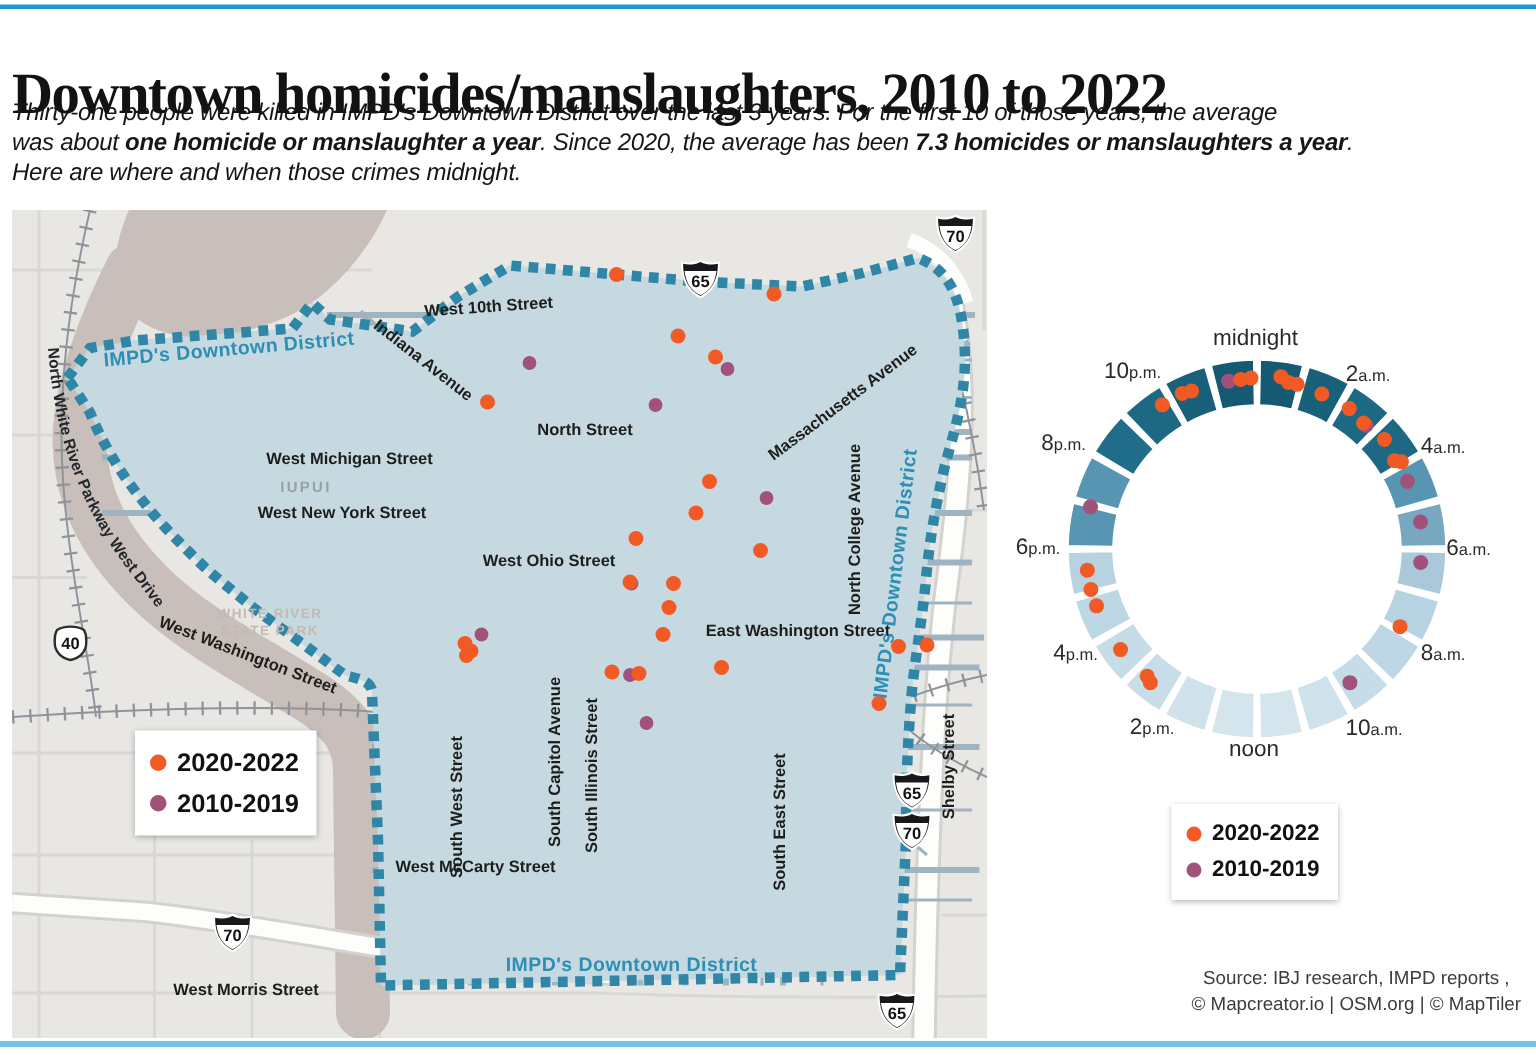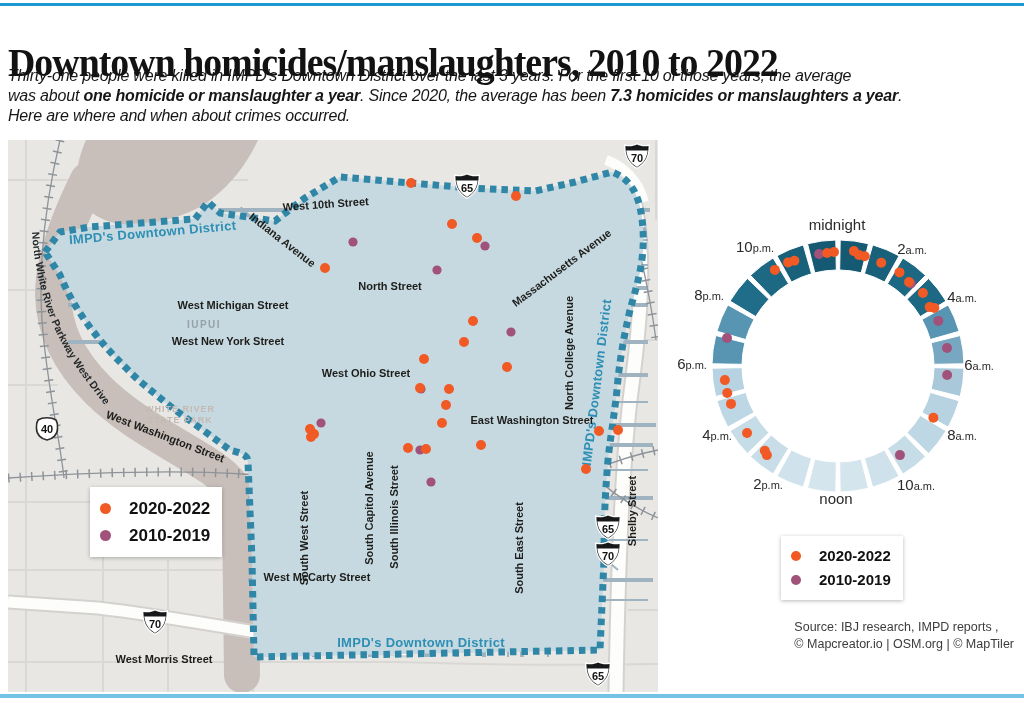--- a/index.html
+++ b/index.html
@@ -10,30 +10,30 @@
   .title{position:absolute;left:8px;top:14px;width:1000px;
          font-family:"Liberation Serif",serif;font-weight:bold;font-size:39px;
          letter-spacing:-1px;color:#121212;transform:scaleX(.97);transform-origin:left top;white-space:nowrap;}
   .intro{position:absolute;left:8px;top:66px;width:1008px;font-size:16px;line-height:20px;
          font-style:italic;color:#161616;letter-spacing:-0.2px;}
   .intro span.b{font-weight:bold;}
   .intro .line{display:block;white-space:nowrap;}
   .map-wrap{position:absolute;left:8px;top:140px;width:650px;height:552px;}
   .legend-box{position:absolute;background:#fff;box-shadow:0 1px 4px rgba(0,0,0,.28);
               padding:8px 12px 8px 10px;z-index:5;}
-  .legend-box .row{display:flex;align-items:center;gap:18px;font-weight:bold;color:#111;}
+  .legend-box .row{display:flex;align-items:center;gap:7px;font-weight:bold;color:#111;}
   .legend-box .dot{border-radius:50%;flex:0 0 auto;}
   #map-legend{left:90px;top:487px;}
   #map-legend .row{font-size:17px;line-height:27px;}
   #map-legend .dot{width:11px;height:11px;}
   #clock-legend{left:781px;top:536px;}
   #clock-legend .row{font-size:15px;line-height:24px;}
   #clock-legend .dot{width:10px;height:10px;}
   .clock-wrap{position:absolute;left:672px;top:200px;width:340px;height:340px;}
-  .source{position:absolute;right:10px;top:619px;text-align:left;font-size:12.5px;
+  .source{position:absolute;right:10px;top:644px;text-align:center;font-size:12.5px;
           line-height:17px;color:#3c3c3c;}
   
   text{font-family:"Liberation Sans",sans-serif;}
   .street-label{font-weight:bold;font-size:11px;fill:#1d1d1b;}
   .district-label{font-weight:bold;font-size:13px;fill:#2e8fb4;letter-spacing:.3px;}
   .campus-label{font-weight:bold;font-size:10px;fill:#97a1a8;letter-spacing:1.5px;}
   .park-label{font-weight:bold;font-size:9px;fill:#c3b9b3;letter-spacing:1px;}
   .river-road{font-weight:bold;font-size:10.5px;fill:#23282b;}
   .clock-word{font-size:15px;fill:#2a2a2a;}
   .clock-num{font-size:15px;fill:#2a2a2a;}
@@ -44,21 +44,21 @@
 <body>
 
 <div class="page">
   <div class="top-rule"></div>
 
   <h1 class="title">Downtown homicides/manslaughters, 2010 to 2022</h1>
 
   <div class="intro">
     <span class="line">Thirty-one people were killed in IMPD's Downtown District over the last 3 years. For the first 10 of those years, the average</span>
     <span class="line"><span>was about </span><span class="b">one homicide or manslaughter a year</span><span>. Since 2020, the average has been </span><span class="b">7.3 homicides or manslaughters a year</span><span>.</span></span>
-    <span class="line">Here are where and when about crimes occurred.</span>
+    <span class="line">Here are where and when those crimes midnight.</span>
   </div>
 
   <div class="map-wrap">
     <svg id="map-svg" width="650" height="552" viewBox="0 0 650 552">
       <defs>
         <path id="riverRoadPath" d="M24,92 C28,152 46,198 76,238 C102,272 118,292 126,326" fill="none"></path>
       </defs>
 
       <rect x="0" y="0" width="650" height="552" fill="#e8e7e4"></rect>
 

